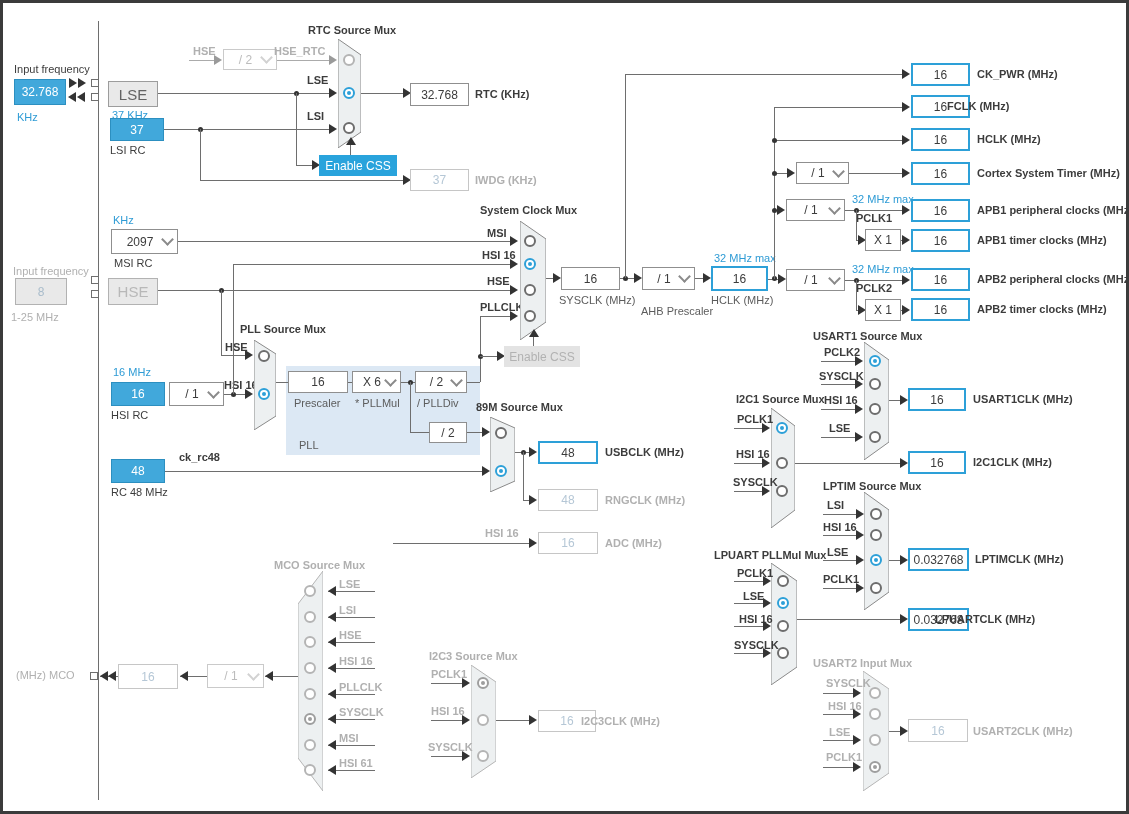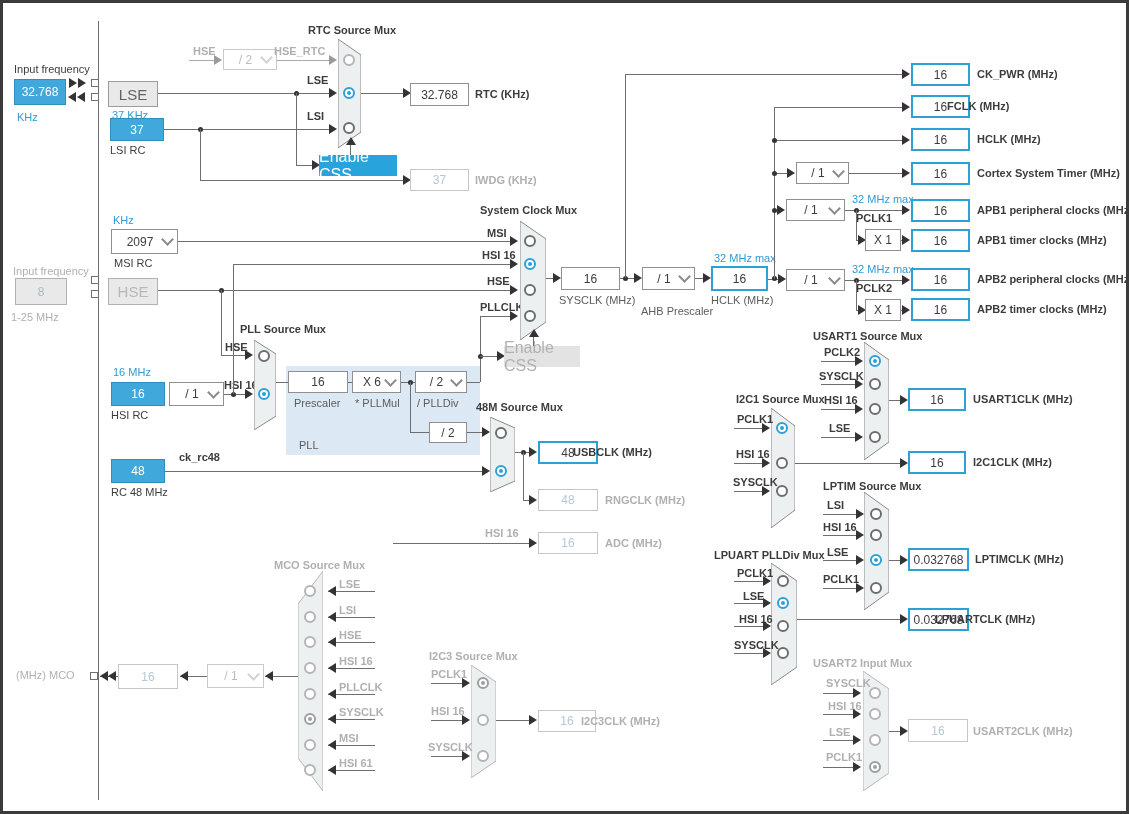--- a/index.html
+++ b/index.html
@@ -33,21 +33,21 @@
 .dd.dis .ch{border-color:#d2d2d2}
 .mux{position:absolute}
 .mux polygon{fill:#edf0f1;stroke:#8a8a8a;stroke-width:1}
 .mux.dis polygon{stroke:#b5b5b5}
 .radio{position:absolute;width:12px;height:12px;border:2px solid #6d6d6d;border-radius:50%;background:#fff;box-sizing:border-box}
 .radio.sel{border-color:#2da0d8}
 .radio.sel::after{content:"";position:absolute;left:2px;top:2px;width:4px;height:4px;border-radius:50%;background:#2da0d8}
 .radio.gsel{border-color:#9e9e9e}
 .radio.gsel::after{content:"";position:absolute;left:2px;top:2px;width:4px;height:4px;border-radius:50%;background:#9e9e9e}
 .radio.dis{border-color:#b4b4b4}
-.btn{position:absolute;display:flex;align-items:center;justify-content:center;background:#29a3dc;color:#fff;font-size:16px}
+.btn{position:absolute;display:flex;align-items:center;justify-content:center;background:#29a3dc;color:#fff;font-size:12px}
 .btn.dis{background:#e3e3e3;color:#b2b2b2}
 .pllblk{position:absolute;background:#dce8f4}
 </style>
 </head>
 <body>
 
 <div id="stage">
 
   <div class="w vw" style="left:95px;top:18px;height:779px"></div>
 
@@ -294,34 +294,34 @@
   <div class="txt bold" style="left:974px;top:300px">APB2 timer clocks (MHz)</div>
 
   <div class="vb fill" style="left:108px;top:456px;width:54px;height:24px">48</div>
   <div class="txt" style="left:108px;top:483px">RC 48 MHz</div>
   <div class="txt bold" style="left:176px;top:448px">ck_rc48</div>
   <div class="w hw" style="left:162px;top:468px;width:319px"></div>
     <div class="ar r" style="left:479px;top:463px"></div>
   <div class="w hw" style="left:464px;top:429px;width:17px"></div>
     <div class="ar r" style="left:479px;top:424px"></div>
 
-  <div class="txt bold" style="left:473px;top:398px">48M Source Mux</div>
+  <div class="txt bold" style="left:473px;top:398px">89M Source Mux</div>
   <svg class="mux" style="left:487px;top:414px" width="25" height="75">
       <polygon points="0,0 25,11 25,64 0,75"></polygon>
     </svg>
   <div class="radio" style="left:492px;top:424px"></div>
   <div class="radio sel" style="left:492px;top:462px"></div>
   <div class="w hw" style="left:512px;top:449px;width:16px"></div>
     <div class="ar r" style="left:526px;top:444px"></div>
   <div class="dot" style="left:518px;top:447px"></div>
   <div class="w vw" style="left:520px;top:449px;height:48px"></div>
   <div class="w hw" style="left:520px;top:497px;width:8px"></div>
     <div class="ar r" style="left:526px;top:492px"></div>
   <div class="vb hl" style="left:535px;top:438px;width:60px;height:23px">48</div>
-  <div class="txt bold" style="left:570px;top:443px">USBCLK (MHz)</div>
+  <div class="txt bold" style="left:602px;top:443px">USBCLK (MHz)</div>
   <div class="vb dis" style="left:535px;top:486px;width:60px;height:22px">48</div>
   <div class="txt bold gray" style="left:602px;top:491px">RNGCLK (MHz)</div>
   <div class="txt gray bold" style="left:482px;top:524px">HSI 16</div>
   <div class="w hw" style="left:390px;top:540px;width:138px"></div>
     <div class="ar r" style="left:526px;top:535px"></div>
   <div class="vb dis" style="left:535px;top:529px;width:60px;height:22px">16</div>
   <div class="txt bold gray" style="left:602px;top:534px">ADC (MHz)</div>
 
   <div class="txt bold gray" style="left:271px;top:556px">MCO Source Mux</div>
   <svg class="mux dis" style="left:295px;top:568px" width="25" height="220">
@@ -459,21 +459,21 @@
     <div class="ar r" style="left:853px;top:527px"></div>
   <div class="w hw" style="left:820px;top:557px;width:36px"></div>
     <div class="ar r" style="left:853px;top:552px"></div>
   <div class="w hw" style="left:820px;top:585px;width:36px"></div>
     <div class="ar r" style="left:853px;top:580px"></div>
   <div class="w hw" style="left:886px;top:557px;width:13px"></div>
     <div class="ar r" style="left:897px;top:552px"></div>
   <div class="vb hl" style="left:905px;top:545px;width:61px;height:23px">0.032768</div>
   <div class="txt bold" style="left:972px;top:550px">LPTIMCLK (MHz)</div>
 
-  <div class="txt bold" style="left:711px;top:546px">LPUART PLLDiv Mux</div>
+  <div class="txt bold" style="left:711px;top:546px">LPUART PLLMul Mux</div>
   <svg class="mux" style="left:768px;top:560px" width="26" height="122">
       <polygon points="0,0 26,18 26,104 0,122"></polygon>
     </svg>
   <div class="radio" style="left:774px;top:572px"></div>
   <div class="radio sel" style="left:774px;top:594px"></div>
   <div class="radio" style="left:774px;top:617px"></div>
   <div class="radio" style="left:774px;top:644px"></div>
   <div class="txt bold" style="left:734px;top:564px">PCLK1</div>
   <div class="txt bold" style="left:740px;top:587px">LSE</div>
   <div class="txt bold" style="left:736px;top:610px">HSI 16</div>

